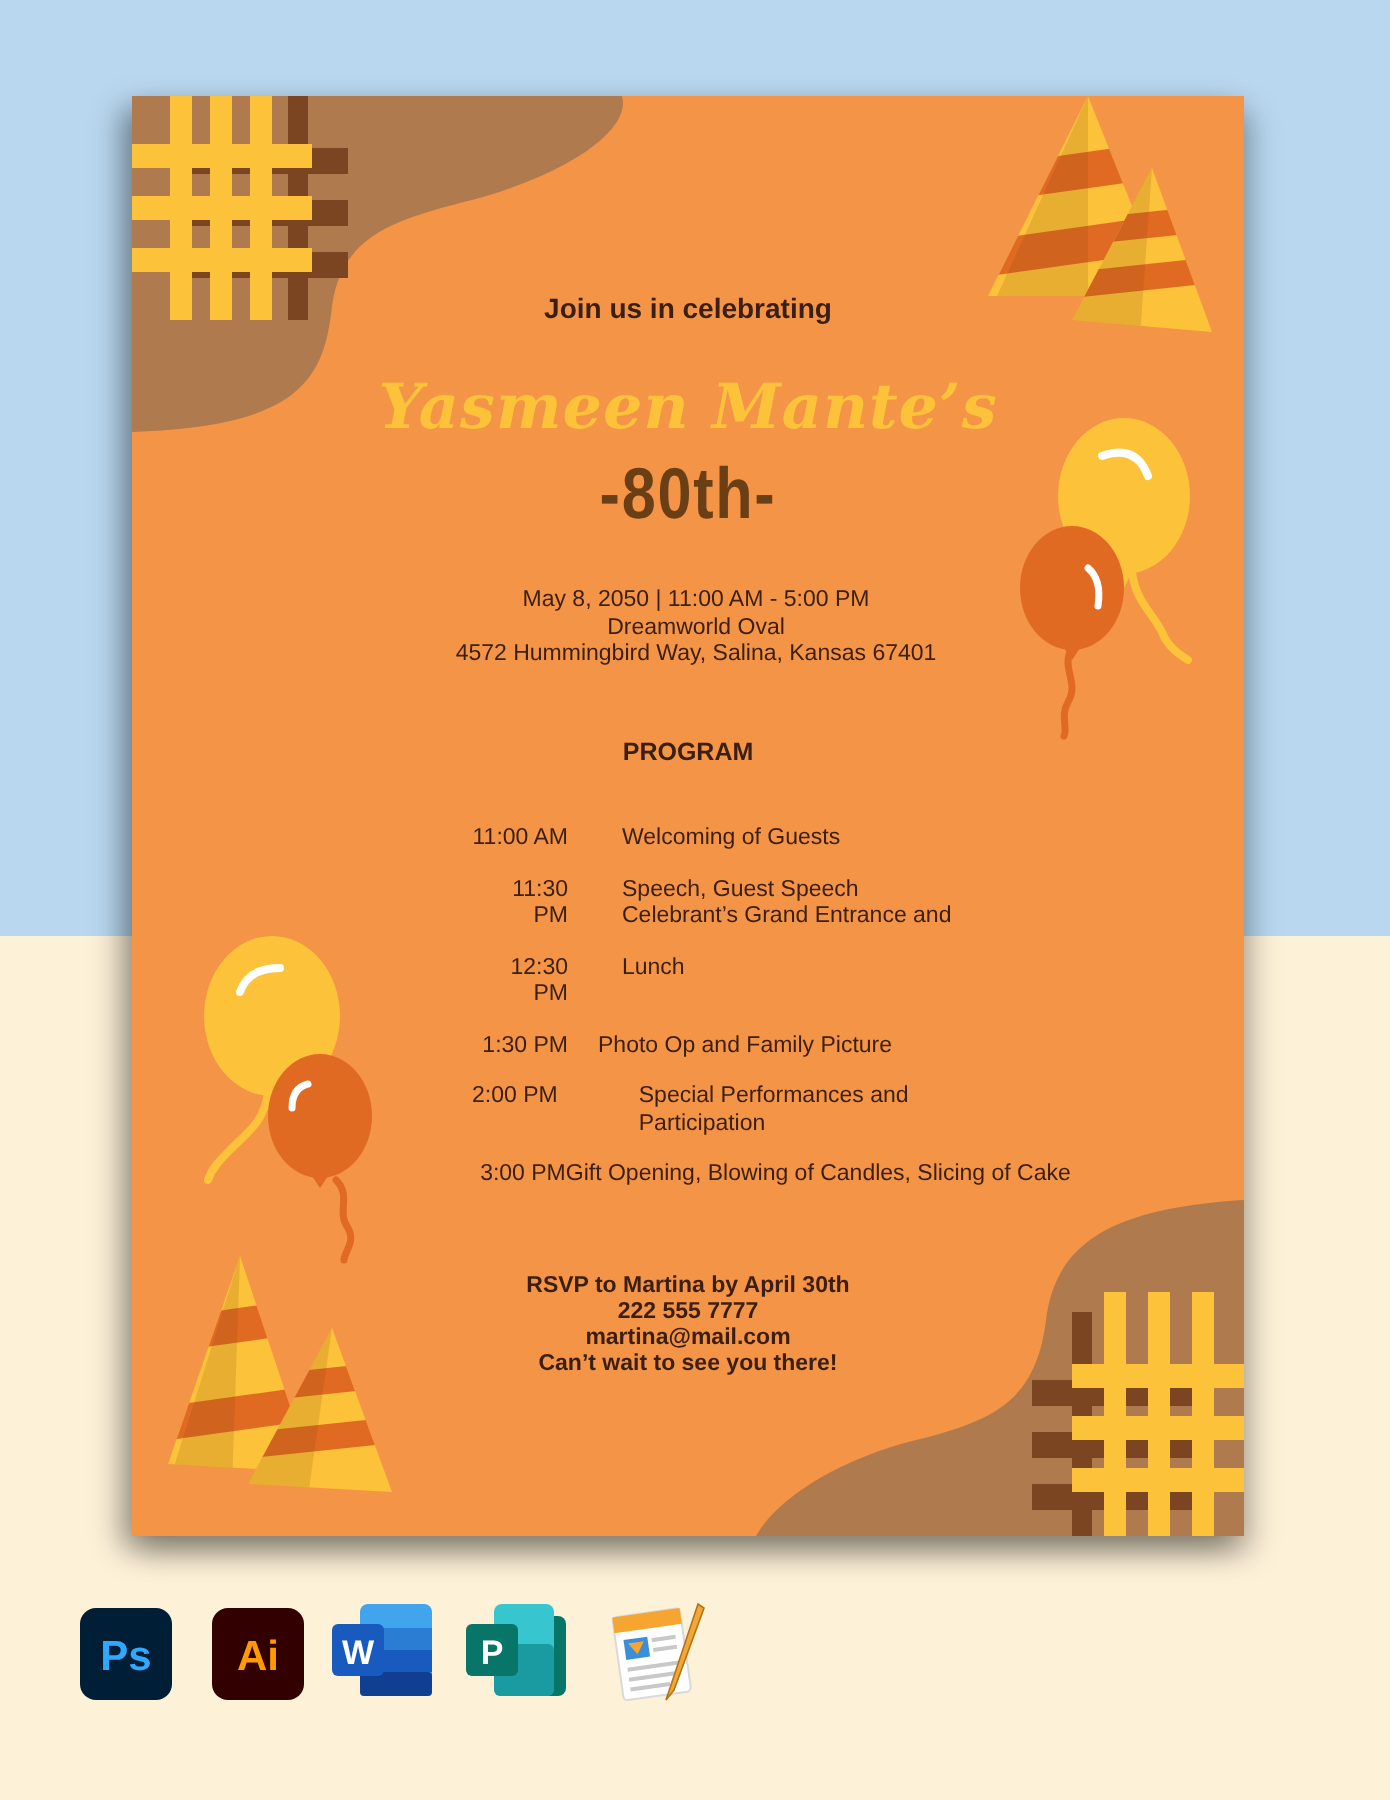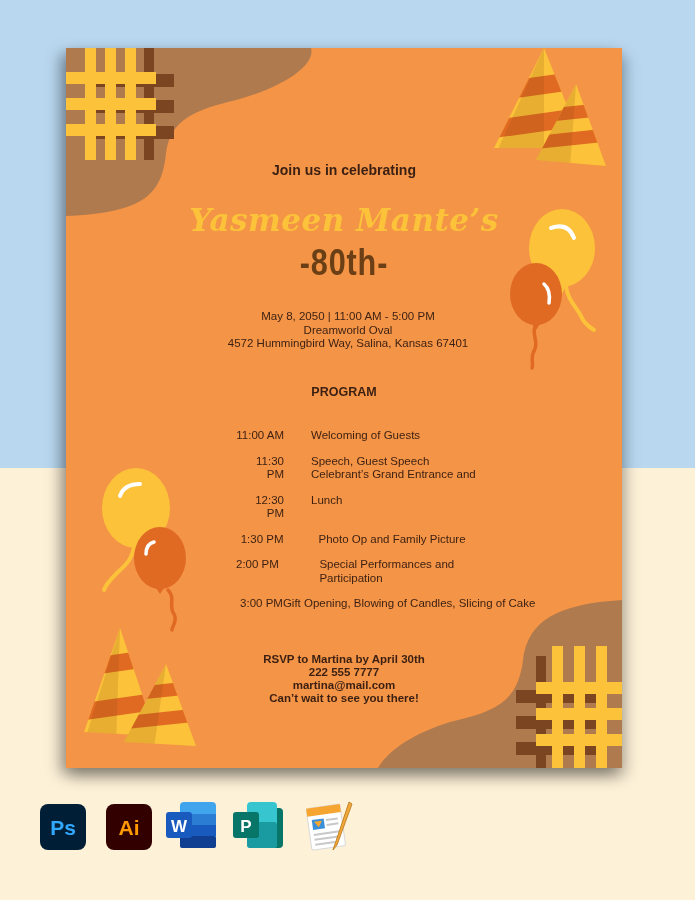--- a/index.html
+++ b/index.html
@@ -18,21 +18,21 @@
       background: #fdf1d8;
     }
     .card {
       position: absolute; left: 66px; top: 48px; width: 556px; height: 720px;
       background: #f49446;
       box-shadow: -6px 6px 14px rgba(0,0,0,0.35), 4px 8px 14px rgba(0,0,0,0.25);
       overflow: hidden;
     }
     .deco { position: absolute; }
     .deco svg { display: block; }
-    .text-layer { position: absolute; left: 0; top: 16px; width: 556px; height: 720px; }
+    .text-layer { position: absolute; left: 0; top: 0; width: 556px; height: 720px; }
     .join {
       position: absolute; top: 98px; left: 0; width: 556px; text-align: center;
       font-weight: bold; font-size: 14px; color: #3a1f12;
     }
     .name {
       position: absolute; top: 138px; left: 0; width: 556px; text-align: center;
       font-family: "DejaVu Serif", "Liberation Serif", serif;
       font-style: italic; font-weight: bold; font-size: 31px; color: #fbc23a;
       letter-spacing: 0.5px;
     }
@@ -225,21 +225,21 @@
         </div>
       </div>
       <div class="prog-row">
         <div class="prog-time" style="width:48px;text-align:right;">12:30 PM</div>
         <div class="prog-desc" style="margin-left:27px;">
           <div>Lunch</div>
         </div>
       </div>
       <div class="prog-row">
         <div class="prog-time" style="width:48px;text-align:right;">1:30 PM</div>
-        <div class="prog-desc" style="margin-left:35px;">
+        <div class="prog-desc" style="margin-left:15px;">
           <div>Photo Op and Family Picture</div>
         </div>
       </div>
       <div class="prog-row">
         <div class="prog-time" style="width:48px;text-align:left;">2:00 PM</div>
         <div class="prog-desc" style="margin-left:36px;">
           <div>Special Performances and</div>
           <div>Participation</div>
         </div>
       </div>

